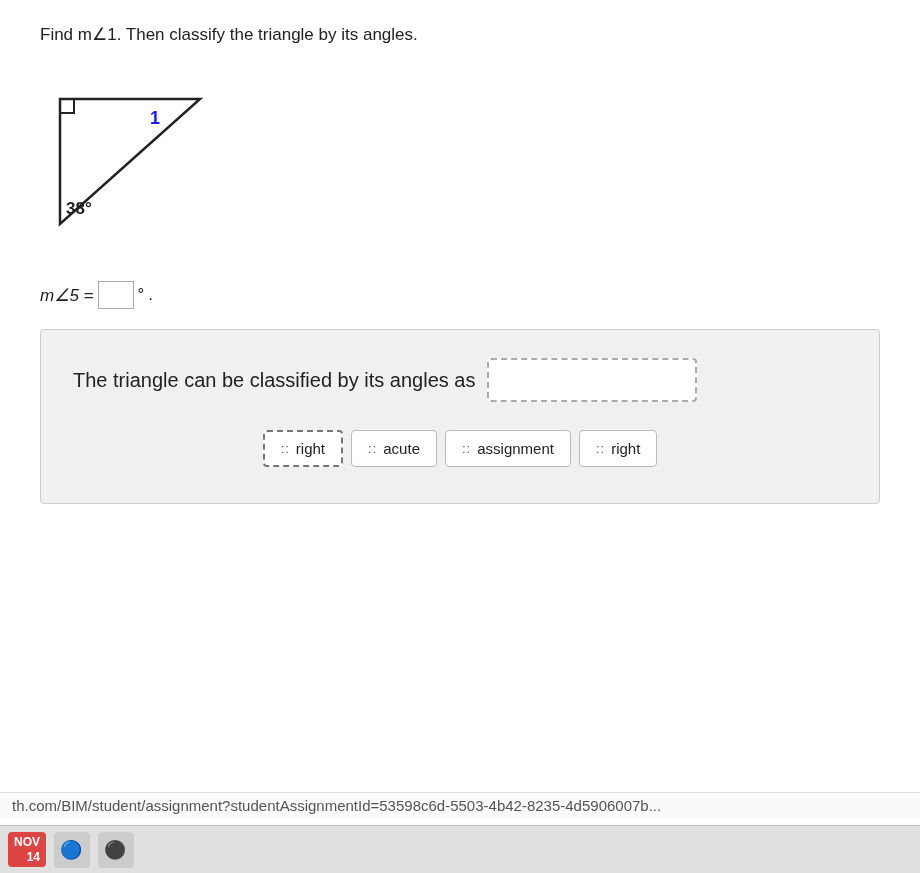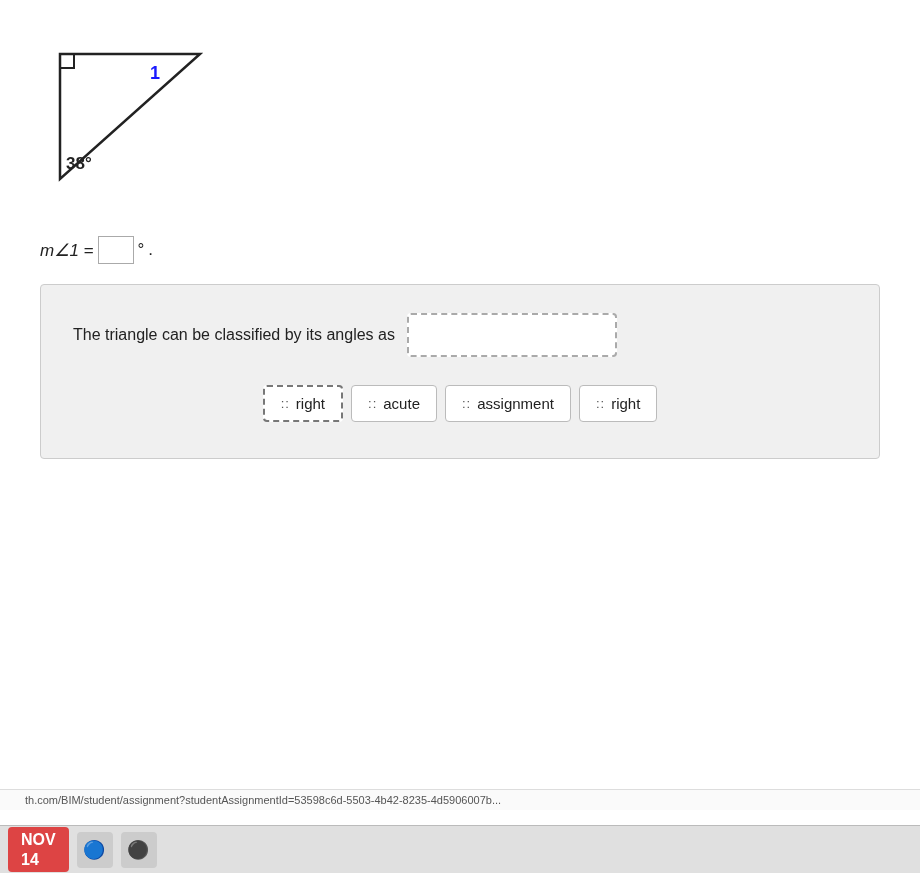--- a/index.html
+++ b/index.html
@@ -61,21 +61,21 @@
 
     .classification-section {
       background: #f0f0f0;
       border: 1px solid #ccc;
       border-radius: 4px;
       padding: 28px 32px 36px 32px;
       margin-top: 20px;
     }
 
     .classification-text {
-      font-size: 16px;
+      font-size: 20px;
       color: #222;
       display: flex;
       align-items: center;
       gap: 8px;
       margin-bottom: 28px;
     }
 
     .drop-zone {
       display: inline-block;
       width: 210px;
@@ -136,70 +136,73 @@
       height: 36px;
       background: #ccc;
       border-radius: 4px;
       display: flex;
       align-items: center;
       justify-content: center;
       font-size: 18px;
     }
 
     .taskbar-date {
-      font-size: 16px;
+      font-size: 12px;
       font-weight: bold;
       background: #d44;
       color: #fff;
       border-radius: 4px;
-      padding: 3px 13px;
+      padding: 3px 6px;
       display: flex;
       flex-direction: column;
-      align-items: flex-start;
+      align-items: flex-end;
       line-height: 1.2;
     }
 
     .url-bar {
       position: absolute;
-      bottom: 63px;
+      bottom: 55px;
       left: 0;
       right: 0;
       background: #fafafa;
       border-top: 1px solid #ddd;
-      padding: 4px 25px;
-      font-size: 11px;
+      padding: 4px 12px;
+      font-size: 15px;
       color: #555;
     }
 
     .math-text {
       font-style: italic;
       font-size: 17px;
     }
   </style>
 </head>
 <body>
 
 <div class="main-content">
 
+  <div class="question-header">
+    <span>Find m∠1. Then classify the triangle by its angles.</span>
+  </div>
 
   <div class="triangle-area">
     <svg class="triangle-svg" viewBox="0 0 200 180" xmlns="http://www.w3.org/2000/svg">
 
       <polygon points="20,155 20,30 160,30" fill="none" stroke="#222" stroke-width="2.5"></polygon>
 
       <rect x="20" y="30" width="14" height="14" fill="none" stroke="#222" stroke-width="2"></rect>
 
       <text x="110" y="55" font-size="18" font-weight="bold" fill="#1a1aff" font-family="Arial">1</text>
 
       <text x="26" y="145" font-size="17" font-weight="bold" fill="#222" font-family="Arial">38°</text>
     </svg>
   </div>
 
   <div class="m-angle-line">
-    <span class="math-text">m∠1 =</span>
+    <span class="math-text">m∠5 =</span>
     <input class="input-box" type="text" value="" maxlength="3" style="">
     <span>°</span>
     <span>.</span>
   </div>
 
   <div class="classification-section">
     <div class="classification-text">
       <span>The triangle can be classified by its angles as</span>
       <div class="drop-zone"></div>
     </div>

